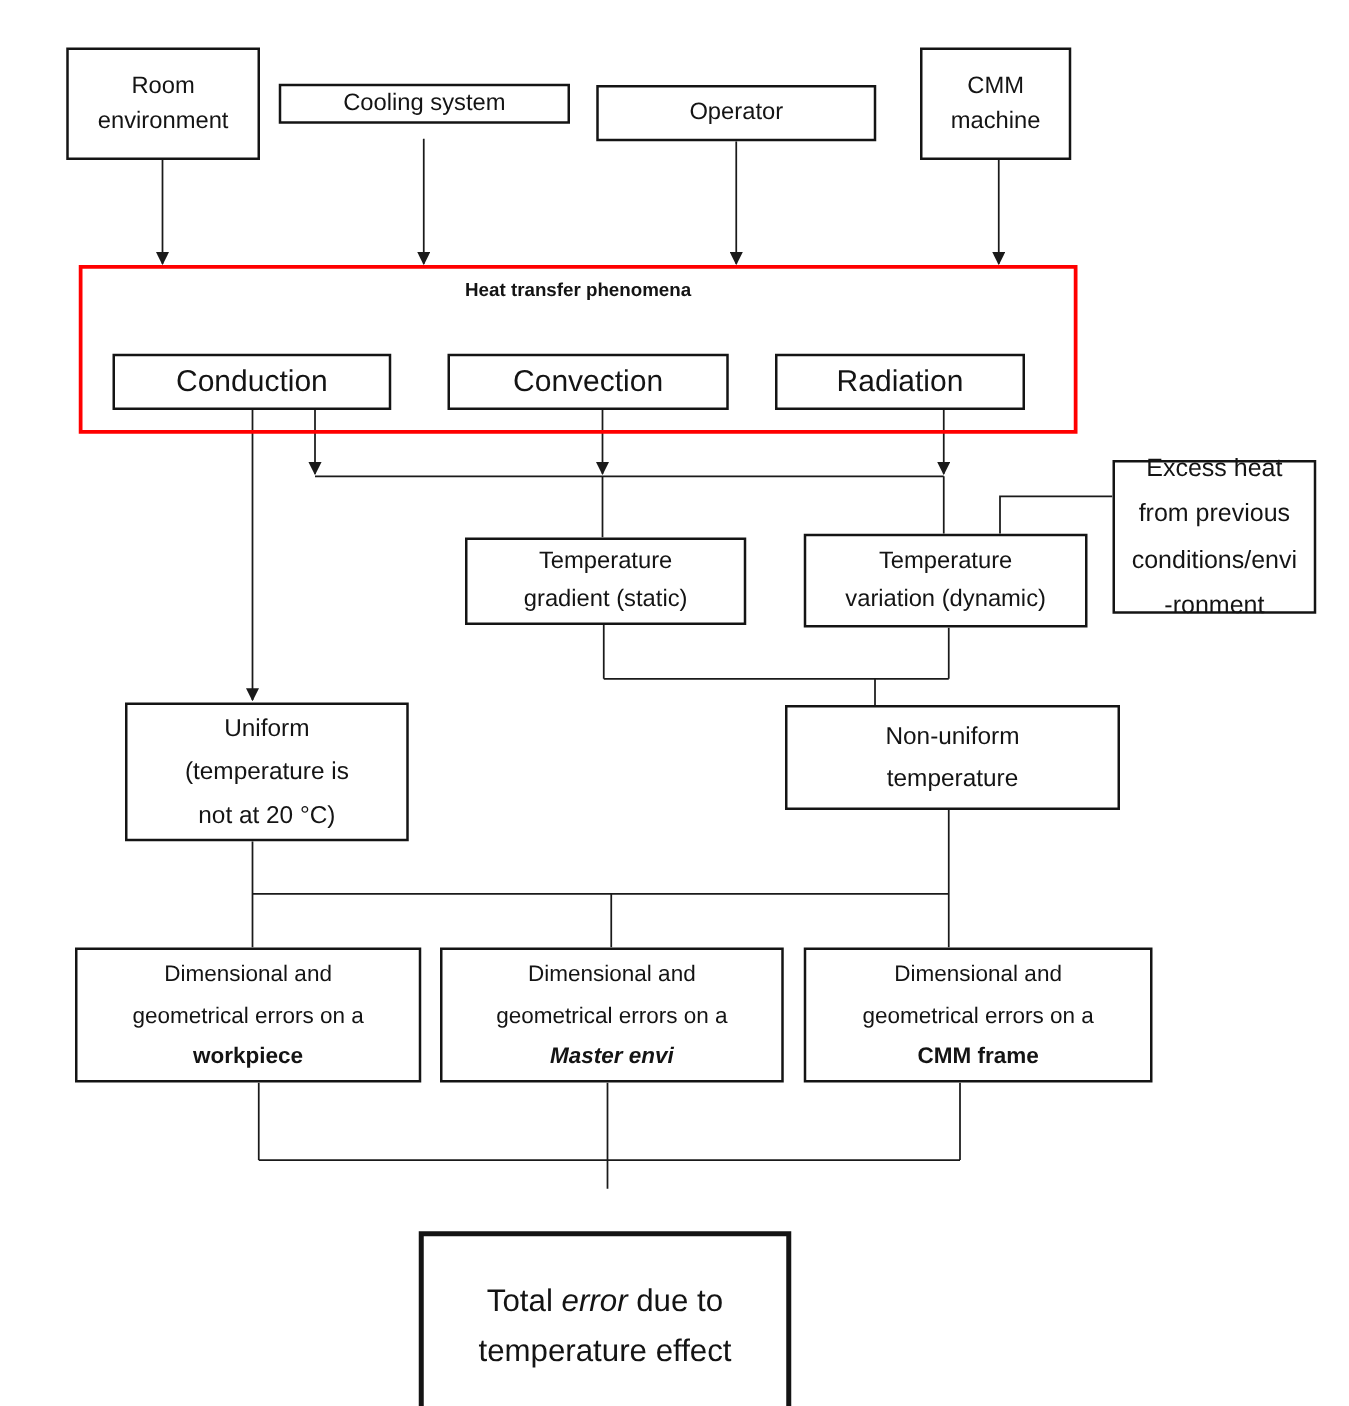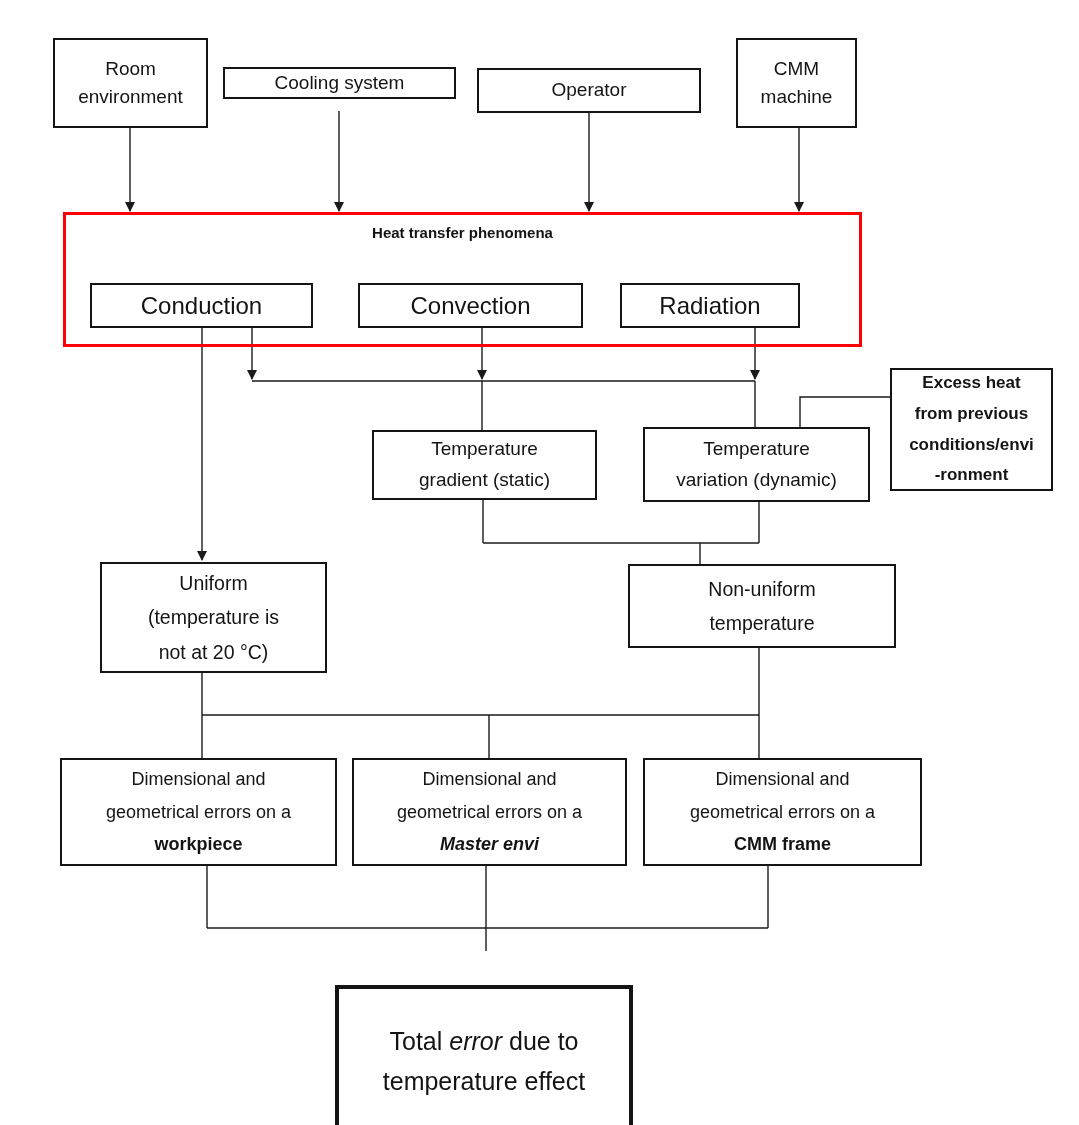--- a/index.html
+++ b/index.html
@@ -9,21 +9,21 @@
   }
   svg.wires { position:absolute; left:0; top:0; width:1079px; height:1125px; }
   .node {
     position:absolute; box-sizing:border-box; border:2px solid #141414; background:#ffffff;
     display:flex; align-items:center; justify-content:center; text-align:center;
   }
   .node span.txt { white-space:pre-line; display:block; }
   .src   { font-size:19px; line-height:1.5; }
   .phen  { font-size:24px; border-width:2px; }
   .mid   { font-size:19px; line-height:1.62; }
-  .excess{ font-size:17px; line-height:1.82;font-weight:bold; }
+  .excess{ font-size:20px; line-height:1.82; }
   .state { font-size:19.5px; line-height:1.75; }
   .err   { font-size:18px; line-height:1.82; }
   .total { font-size:25px; line-height:1.6; border-width:4px; }
   .red-frame {
     position:absolute; box-sizing:border-box; border:3px solid #ff0000; background:transparent;
   }
   .red-title {
     position:absolute; left:0; right:0; top:9px; text-align:center;
     font-weight:bold; font-size:15px;
   }
@@ -98,21 +98,21 @@
 
   <div class="red-frame" style="left: 63px; top: 212px; width: 799px; height: 135px; border-color: rgb(255, 0, 0);">
     <div class="red-title">Heat transfer phenomena</div>
   </div>
   <div class="node phen" style="left:90px; top:283px; width:223px; height:45px;">
     <span class="txt">Conduction</span>
   </div>
   <div class="node phen" style="left:358px; top:283px; width:225px; height:45px;">
     <span class="txt">Convection</span>
   </div>
-  <div class="node phen" style="left:620px; top:283px; width:180px; height:45px;">
+  <div class="node phen" style="left:620px; top:283px; width:200px; height:45px;">
     <span class="txt">Radiation</span>
   </div>
 
   <div class="node mid" style="left:372px; top:430px; width:225px; height:70px;">
     <span class="txt">Temperature
 gradient (static)</span>
   </div>
   <div class="node mid" style="left:643px; top:427px; width:227px; height:75px;">
     <span class="txt">Temperature
 variation (dynamic)</span>

